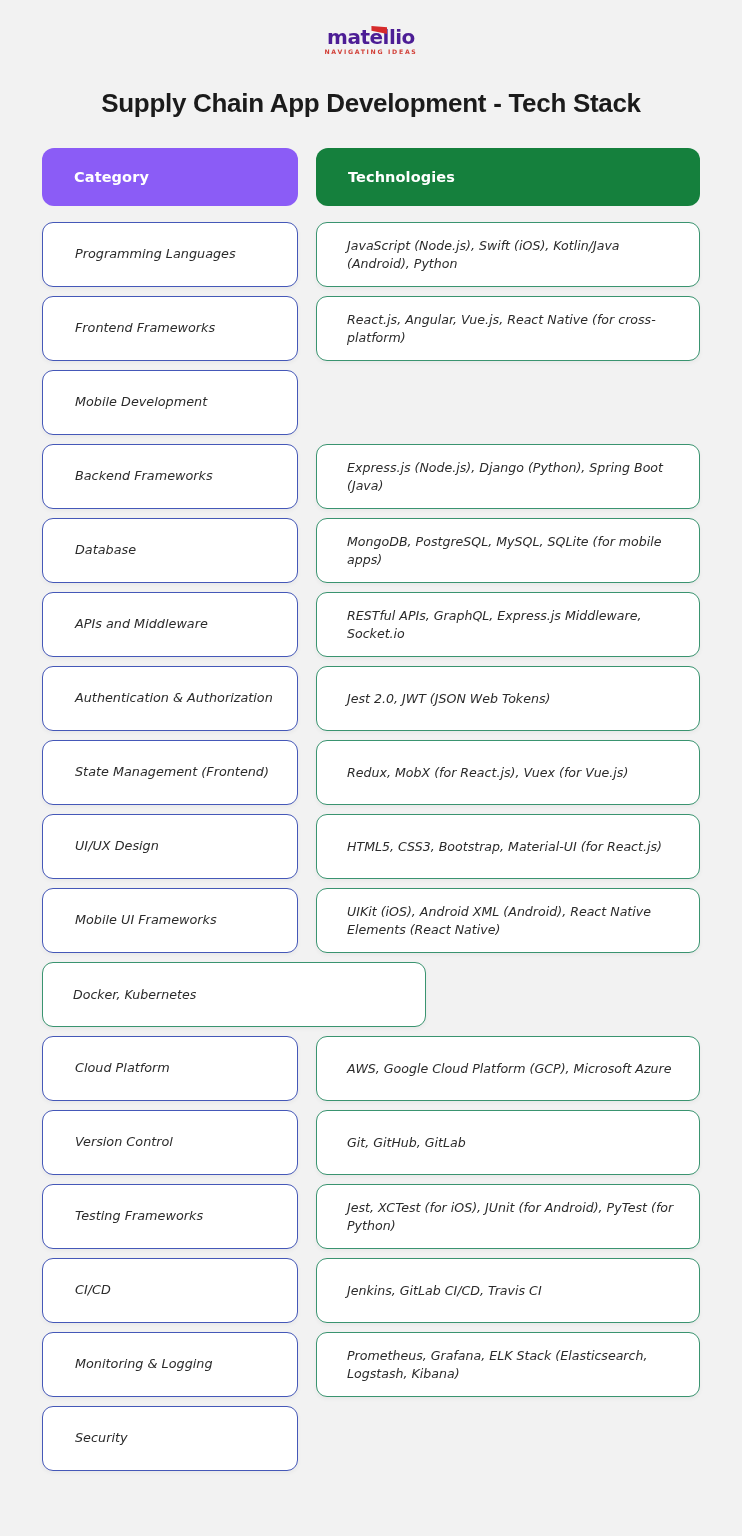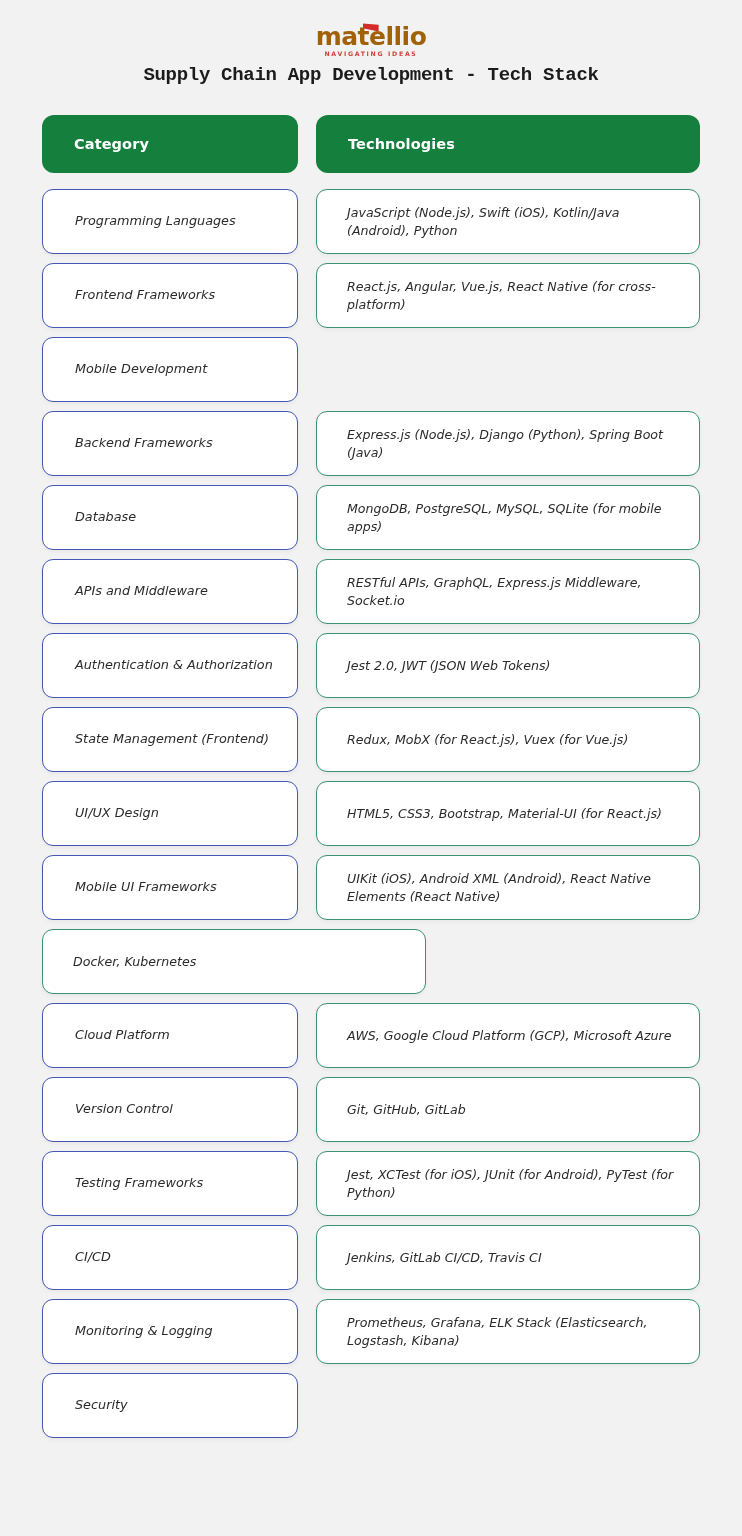--- a/index.html
+++ b/index.html
@@ -33,24 +33,24 @@
     height: 56px;
   }
   .logo {
     position: relative;
     display: inline-block;
     text-align: center;
     line-height: 1;
   }
   .logo-word {
     font-family: "DejaVu Sans", sans-serif;
-    font-size: 25px;
+    font-size: 20px;
     font-weight: 700;
     letter-spacing: -0.5px;
-    color: #a16207;
+    color: #4c1d95;
     display: block;
   }
   .logo-flag {
     position: absolute;
     top: -1px;
     left: 47px;
     width: 16px;
     height: 8px;
     background: #d62b2b;
     clip-path: polygon(0 0, 100% 18%, 100% 100%, 0 62%);
@@ -60,26 +60,26 @@
     font-size: 6.2px;
     font-weight: 700;
     letter-spacing: 1.7px;
     color: #d2423a;
     margin-top: 2px;
   }
 
   
   .title {
     text-align: center;
-    font-family: Liberation Mono, monospace;
-    font-size: 19px;
+    font-family: Liberation Sans, sans-serif;
+    font-size: 26px;
     font-weight: 700;
     color: #1b1b1b;
     letter-spacing: -0.3px;
-    margin-top: 8px;
+    margin-top: 32px;
   }
 
   
   .table {
     margin: 29px 42px 0 42px;
     width: 658px;
   }
 
   .row {
     display: flex;
@@ -97,21 +97,21 @@
   .col-cat  { width: 256px; flex: 0 0 256px; }
   .col-tech { width: 384px; flex: 0 0 384px; }
 
   
   .head-row { margin-bottom: 16px; }
   .head-cell {
     height: 58px;
     padding-left: 32px;
     border-radius: 12px;
   }
-  .head-cat  { background: #15803d; }
+  .head-cat  { background: #8b5cf6; }
   .head-tech { background: #15803d; }
   .head-label {
     color: #ffffff;
     font-size: 14.5px;
     font-weight: 700;
     font-family: "DejaVu Sans", sans-serif;
     letter-spacing: 0.1px;
   }
 
   

